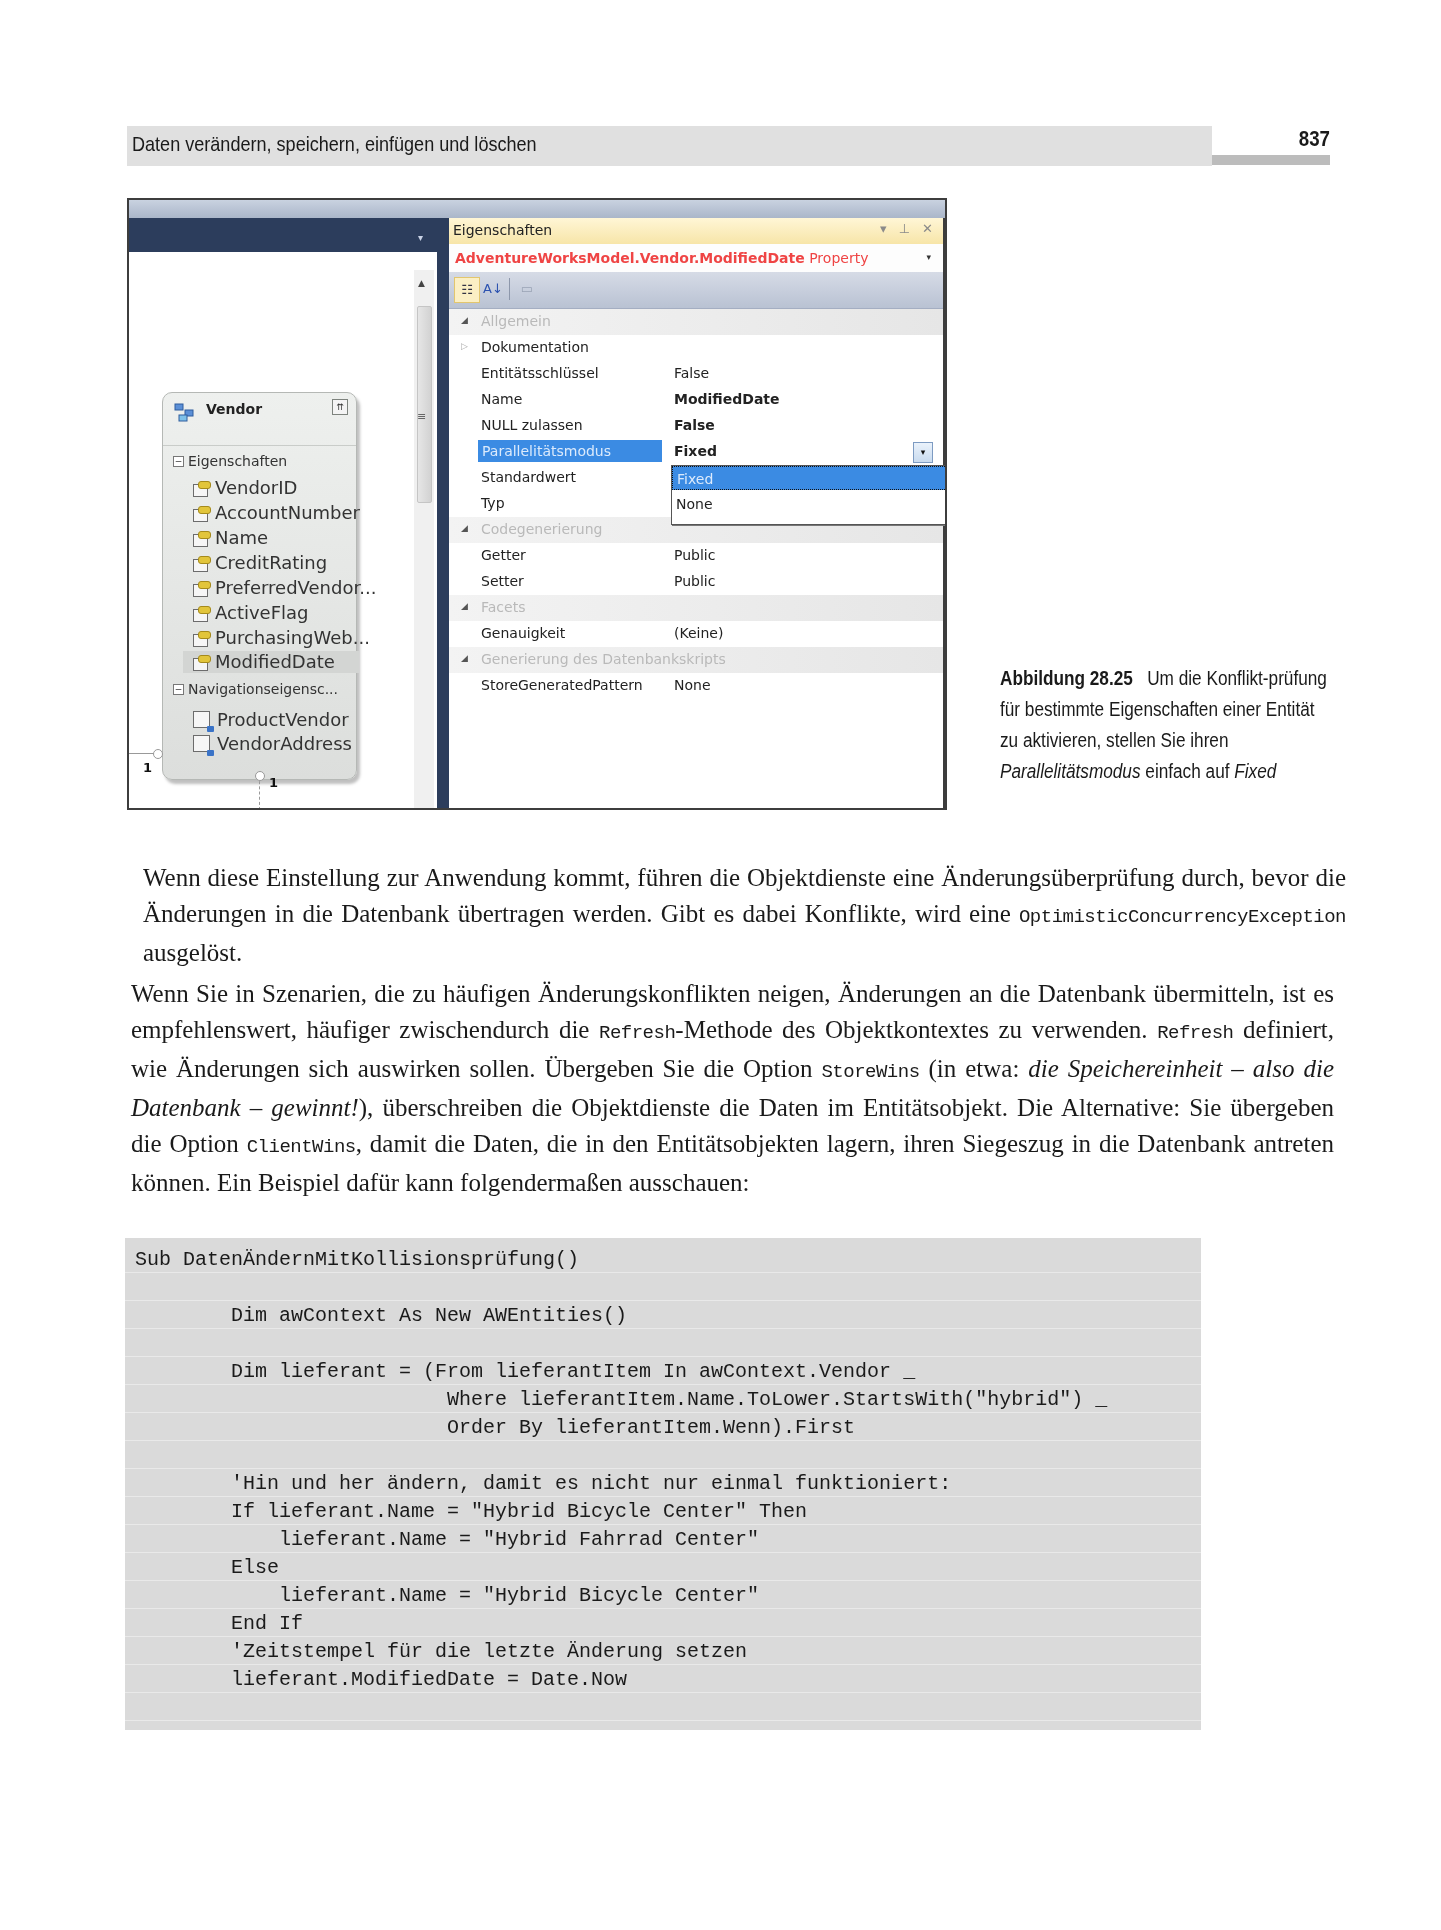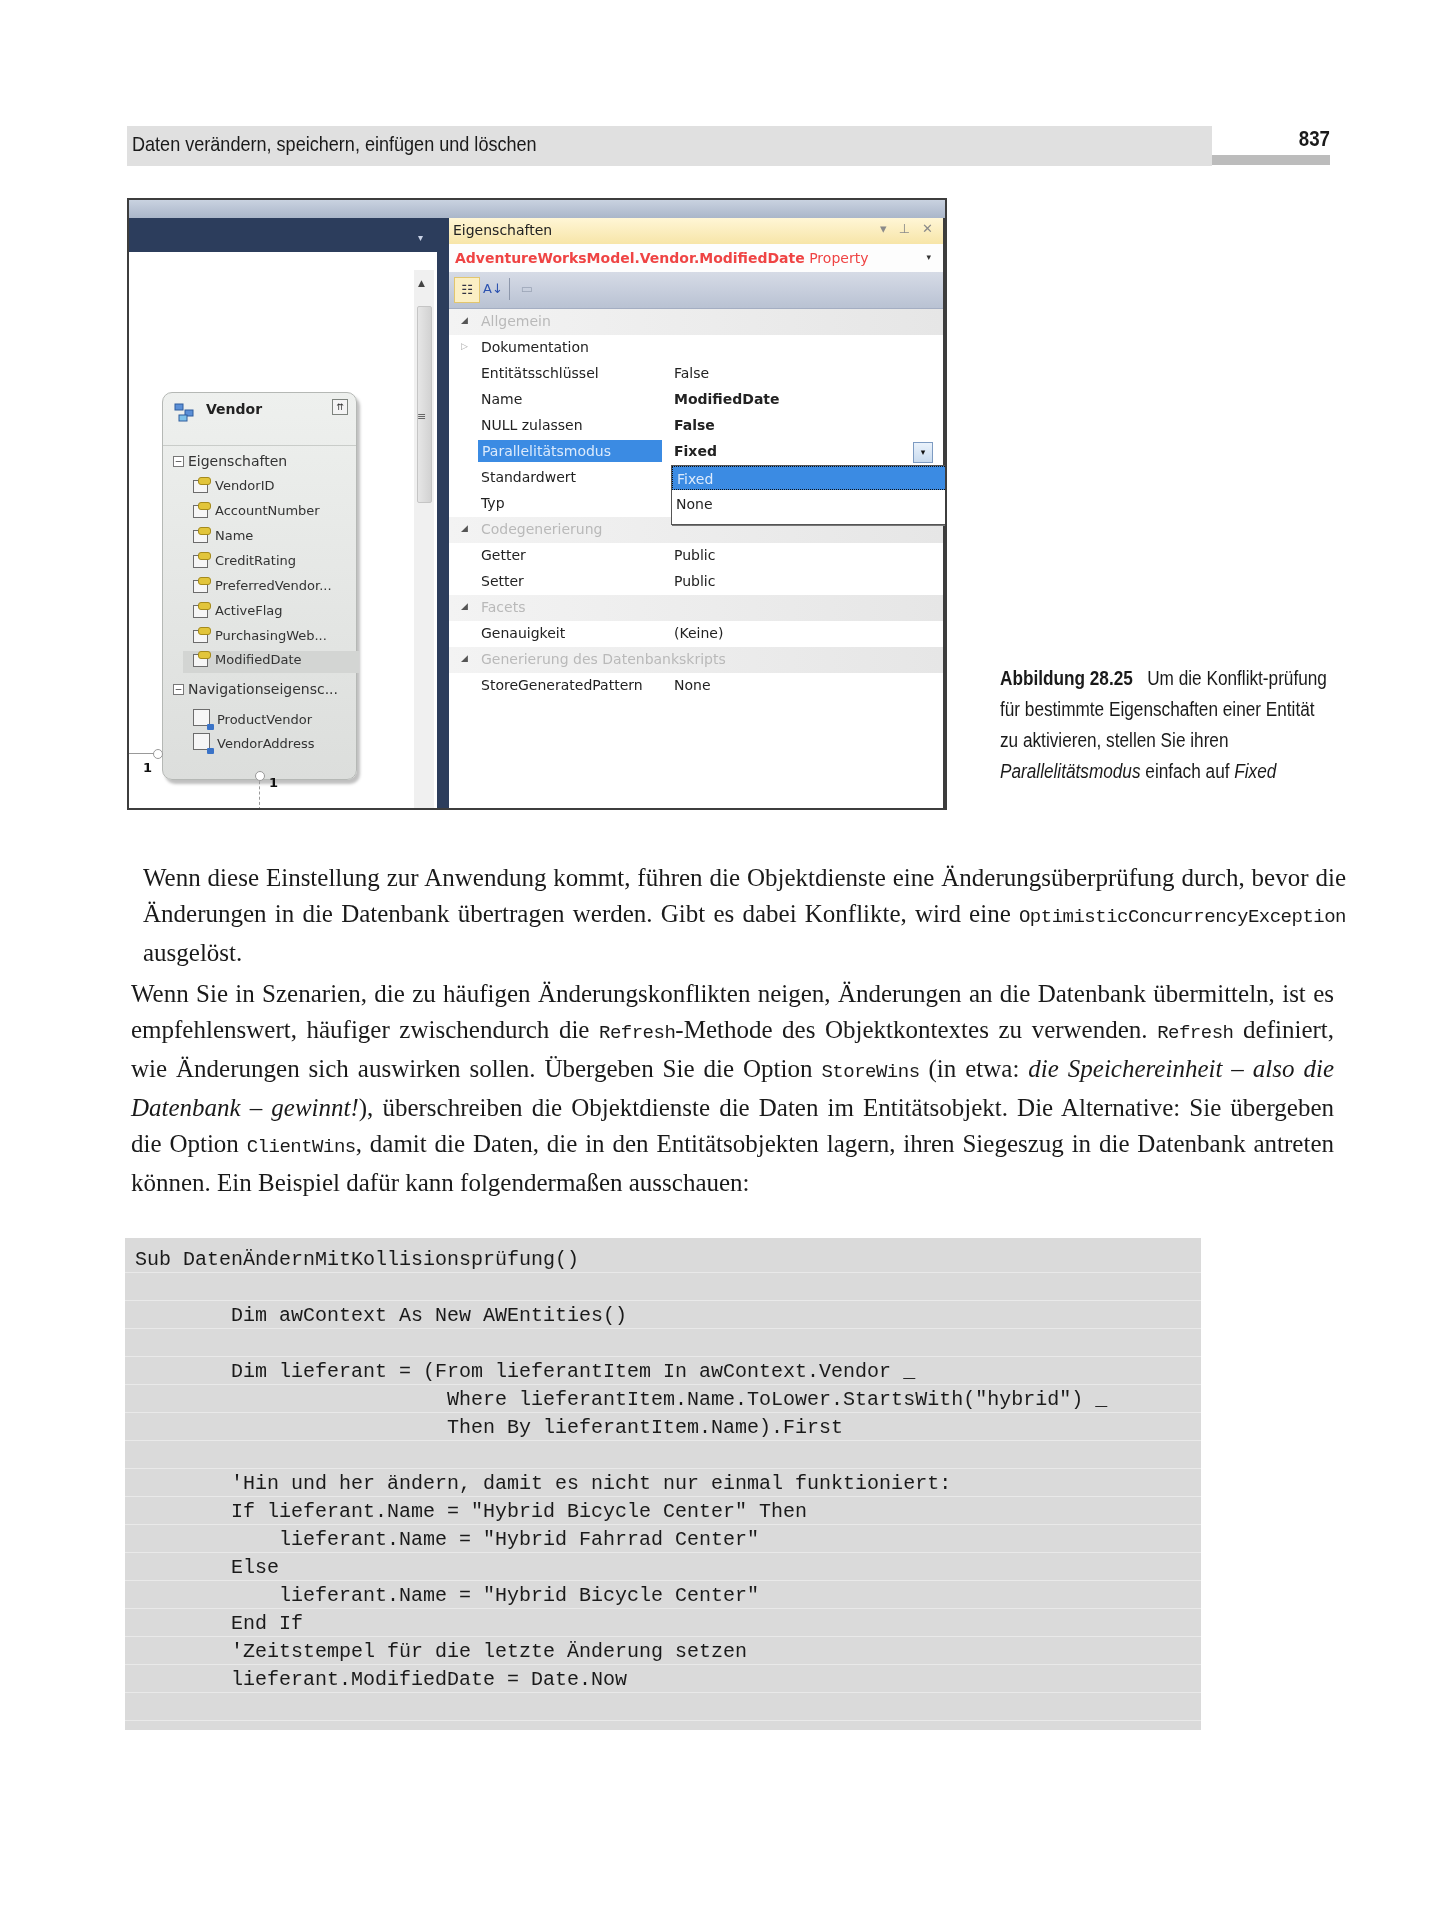--- a/index.html
+++ b/index.html
@@ -23,21 +23,21 @@
   .v-scroll .thumb { position:absolute; left:3px; top:36px; width:13px; height:195px; background:linear-gradient(90deg,#e6e6e6,#d2d2d2); border:1px solid #c5c5c5; border-radius:2px; }
   .v-scroll .grip { position:absolute; left:3px; top:140px; font-size:11px; color:#666; }
 
   .entity { position:absolute; left:33px; top:174px; width:193px; height:386px; background:linear-gradient(#eef0ee,#dcdedc); border:1px solid #b5b8b5; border-radius:10px; box-shadow:3px 4px 3px rgba(0,0,0,0.25); }
   .entity-head { position:absolute; left:0; top:0; width:100%; height:52px; border-bottom:1px solid #c9ccc9; }
   .entity-icon { position:absolute; left:10px; top:8px; width:22px; height:22px; }
   .entity-title { position:absolute; left:43px; top:8px; font-weight:bold; font-size:14px; color:#222; }
   .entity-collapse { position:absolute; right:8px; top:6px; width:14px; height:14px; border:1px solid #7e837e; background:#f4f4f4; font-size:9px; line-height:14px; text-align:center; color:#333; }
   .entity-sect { position:absolute; left:10px; font-size:14px; color:#333; }
   .entity-sect .box { display:inline-block; width:9px; height:9px; border:1px solid #777; background:#fff; font-size:9px; line-height:8px; text-align:center; vertical-align:2px; margin-right:4px; }
-  .entity-prop { position:absolute; left:30px; height:22px; font-size:13px; color:#333; white-space:nowrap; }
+  .entity-prop { position:absolute; left:30px; height:22px; font-size:18px; color:#333; white-space:nowrap; }
   .entity-prop.sel { left:20px; width:166px; background:#d3d5d3; }
   .prop-ico { display:inline-block; width:17px; height:15px; vertical-align:-2px; margin-right:5px; position:relative; }
   .prop-ico .doc { position:absolute; left:0; top:3px; width:13px; height:11px; border:1px solid #6c6c6c; background:#f6f6f6; }
   .prop-ico .key { position:absolute; left:5px; top:0; width:11px; height:6px; background:#e2c53b; border-radius:3px; border:1px solid #a58a1b; }
   .nav-ico { display:inline-block; width:15px; height:15px; vertical-align:-2px; margin-right:7px; border:1px solid #6c6c6c; background:#f6f6f6; position:relative; }
   .nav-ico:after { content:""; position:absolute; right:-5px; bottom:-5px; width:7px; height:6px; background:#3a73c7; border-radius:1px; }
   .assoc-line-h { position:absolute; left:0; top:535px; width:30px; border-top:1px solid #999; }
   .assoc-line-v { position:absolute; left:130px; top:558px; height:60px; border-left:1px dashed #999; }
   .assoc-end { position:absolute; width:8px; height:8px; border:1px solid #999; background:#fff; border-radius:50%; }
   .card-label { position:absolute; font-weight:bold; font-size:13px; color:#111; }
@@ -243,21 +243,21 @@
   <span>Wenn Sie in Szenarien, die zu häufigen Änderungskonflikten neigen, Änderungen an die Datenbank übermitteln, ist es empfehlenswert, häufiger zwischendurch die </span><code>Refresh</code><span>-Methode des Objektkontextes zu verwenden. </span><code>Refresh</code><span> definiert, wie Änderungen sich auswirken sollen. Übergeben Sie die Option </span><code>StoreWins</code><span> (in etwa: </span><i>die Speichereinheit – also die Datenbank – gewinnt!</i><span>), überschreiben die Objektdienste die Daten im Entitätsobjekt. Die Alternative: Sie übergeben die Option </span><code>ClientWins</code><span>, damit die Daten, die in den Entitätsobjekten lagern, ihren Siegeszug in die Datenbank antreten können. Ein Beispiel dafür kann folgendermaßen ausschauen:</span>
 </p>
 
 <div class="code-block">
   <div class="code-line" style="top:8px">Sub DatenÄndernMitKollisionsprüfung()</div>
   <div class="code-line" style="top:36px"></div>
   <div class="code-line" style="top:64px">        Dim awContext As New AWEntities()</div>
   <div class="code-line" style="top:92px"></div>
   <div class="code-line" style="top:120px">        Dim lieferant = (From lieferantItem In awContext.Vendor _</div>
   <div class="code-line" style="top:148px">                          Where lieferantItem.Name.ToLower.StartsWith("hybrid") _</div>
-  <div class="code-line" style="top:176px">                          Then By lieferantItem.Name).First</div>
+  <div class="code-line" style="top:176px">                          Order By lieferantItem.Wenn).First</div>
   <div class="code-line" style="top:204px"></div>
   <div class="code-line" style="top:232px">        'Hin und her ändern, damit es nicht nur einmal funktioniert:</div>
   <div class="code-line" style="top:260px">        If lieferant.Name = "Hybrid Bicycle Center" Then</div>
   <div class="code-line" style="top:288px">            lieferant.Name = "Hybrid Fahrrad Center"</div>
   <div class="code-line" style="top:316px">        Else</div>
   <div class="code-line" style="top:344px">            lieferant.Name = "Hybrid Bicycle Center"</div>
   <div class="code-line" style="top:372px">        End If</div>
   <div class="code-line" style="top:428px">        lieferant.ModifiedDate = Date.Now</div>
   <div class="code-line" style="top:400px">        'Zeitstempel für die letzte Änderung setzen</div>
   <div class="code-line" style="top:456px"></div>

